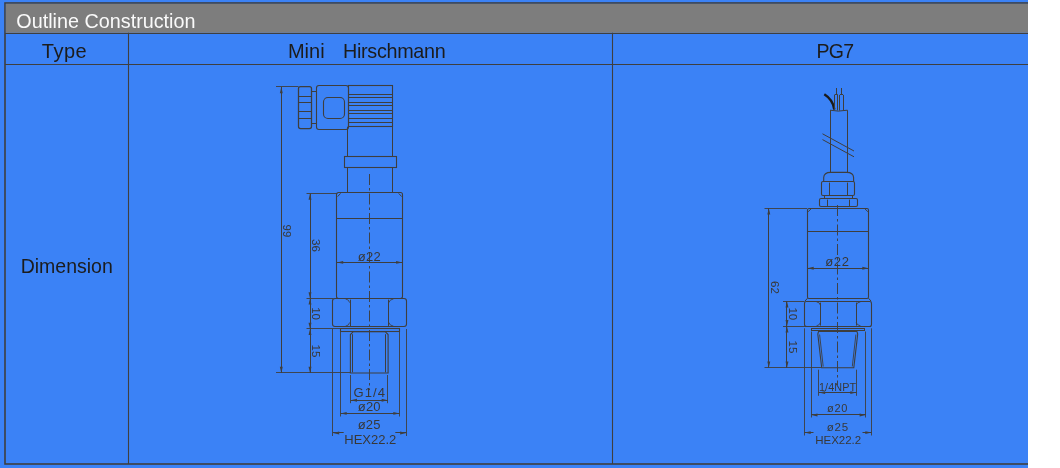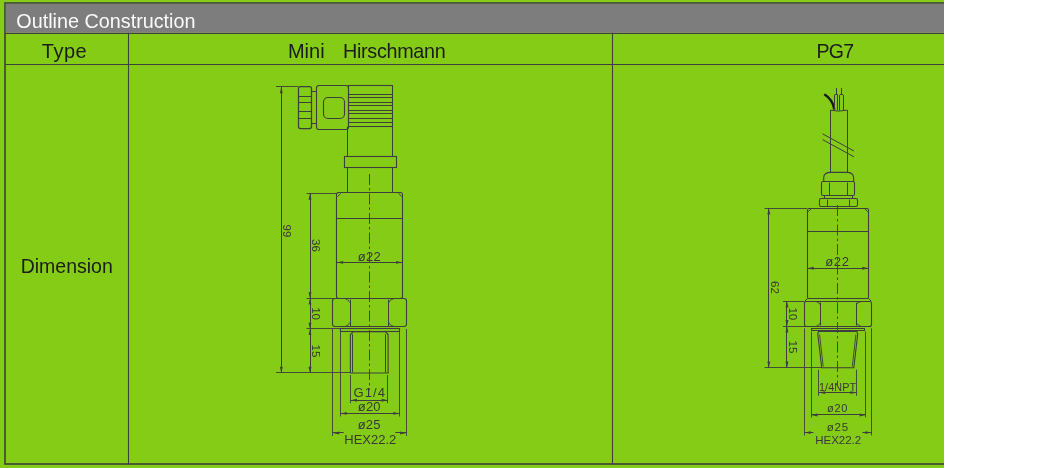--- a/index.html
+++ b/index.html
@@ -1,15 +1,15 @@
 <!DOCTYPE html>
 <html><head><meta charset="utf-8"><style>
 html,body{margin:0;padding:0;background:#ffffff;}
 *{box-sizing:border-box;}
-.page{position:relative;width:944px;height:468px;background:#84cc16;overflow:hidden;}
+.page{position:relative;width:1028px;height:468px;background:#3b82f6;overflow:hidden;}
 </style></head><body>
 <div class="page">
 <svg width="1060" height="468" viewBox="0 0 1060 468">
 
 <g>
         <rect x="5" y="3" width="1051" height="461" stroke="#3f3f3f" stroke-width="1.6" fill="none"></rect>
       </g>
 
 <g>
         <rect x="5.8" y="3.8" width="1049.4" height="29.0" stroke="#3f3f3f" stroke-width="0" fill="#7d7d7d"></rect>

